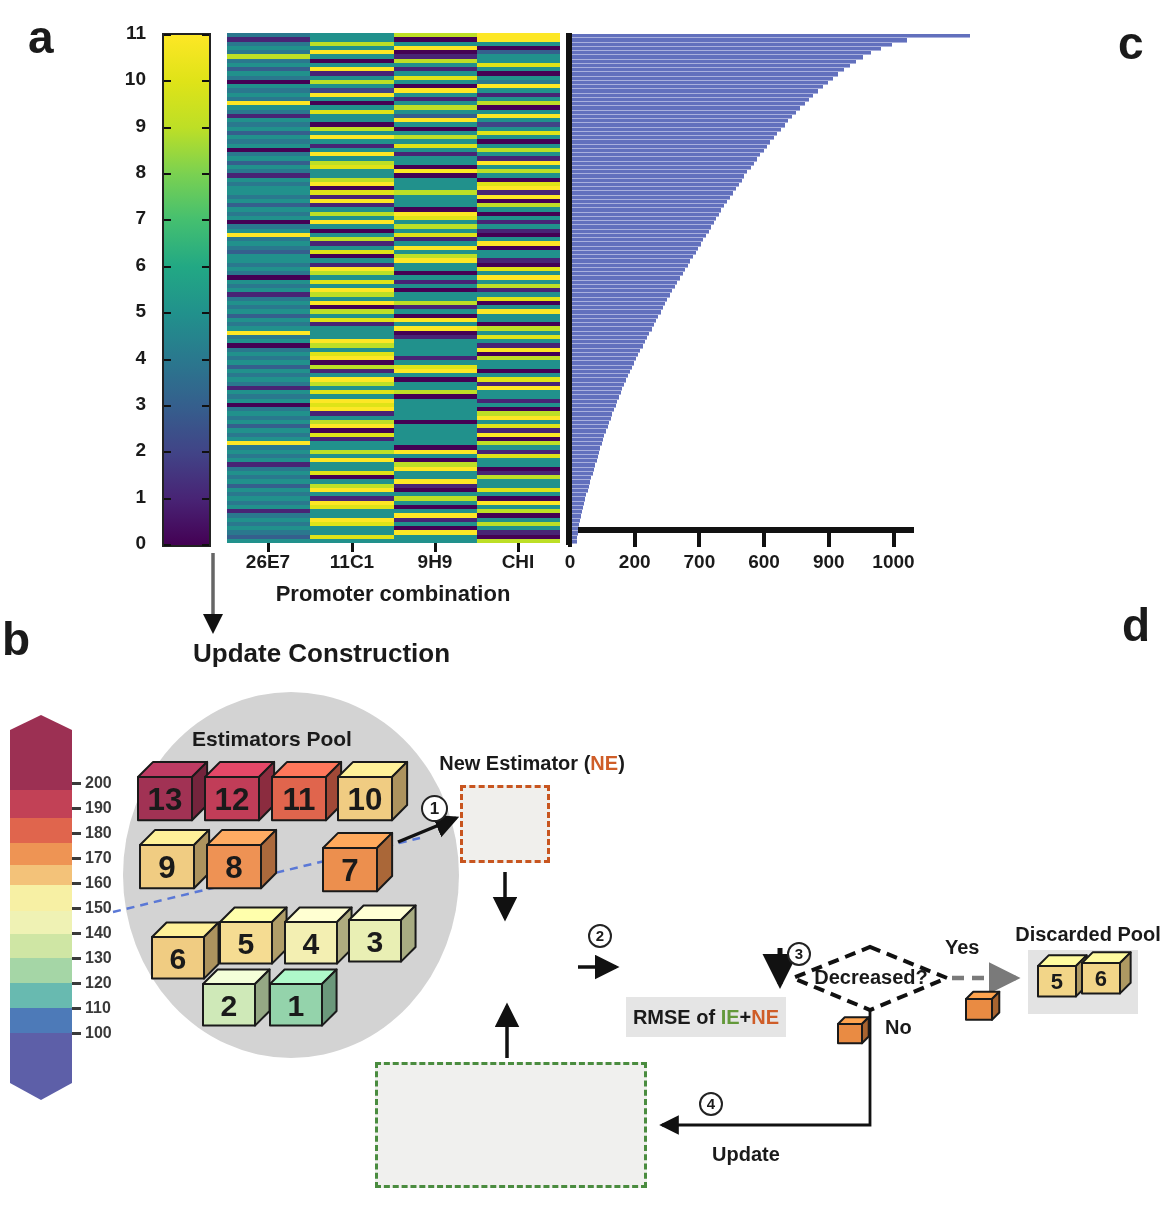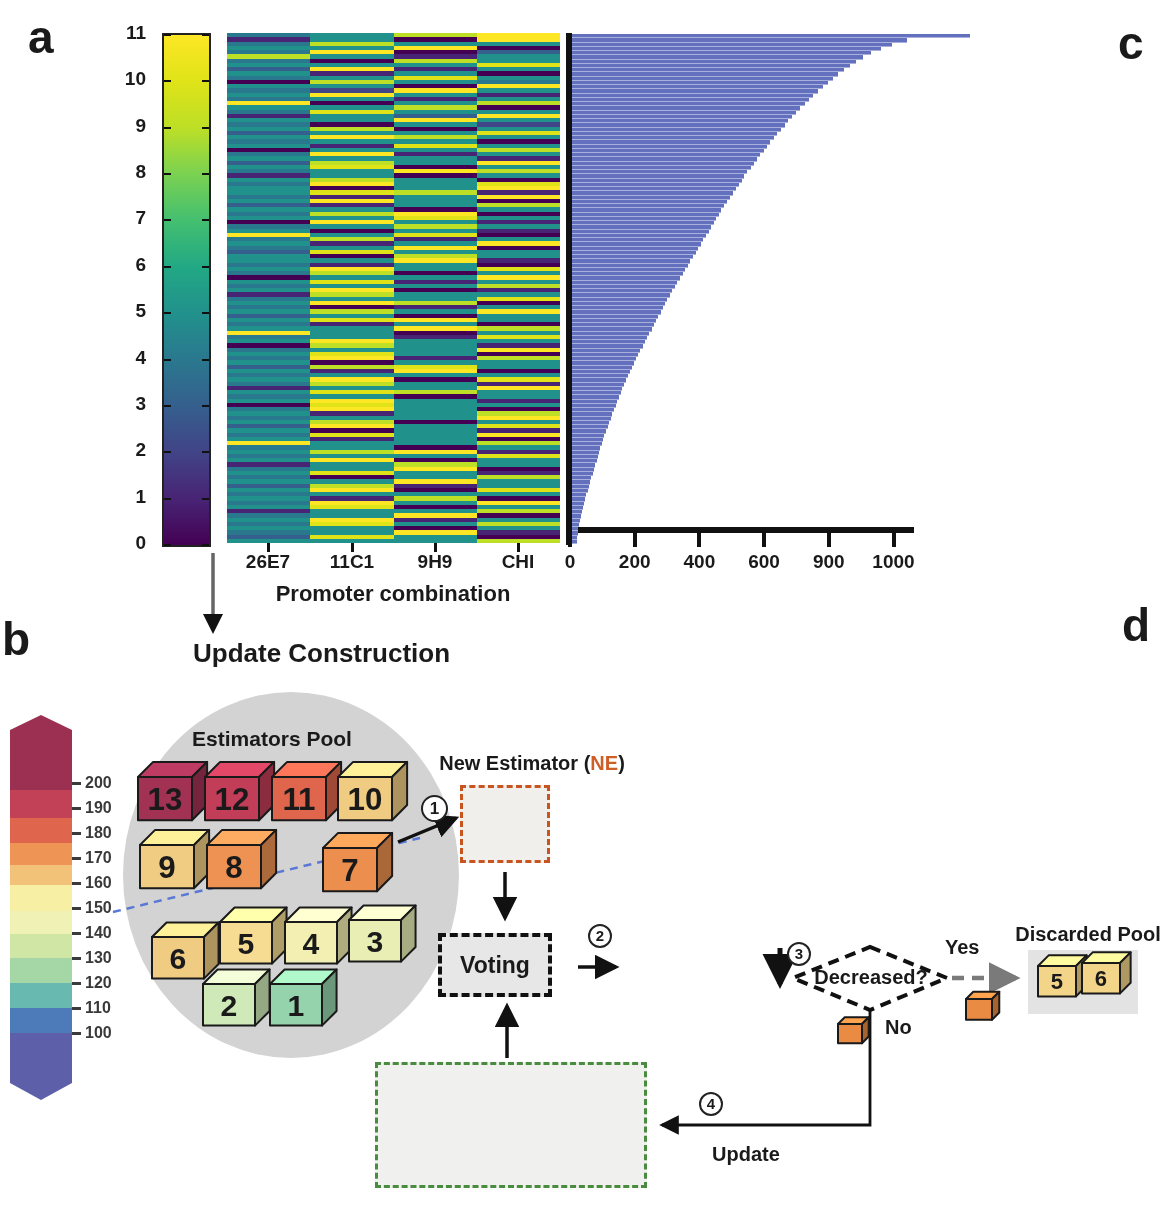--- a/index.html
+++ b/index.html
@@ -954,21 +954,21 @@
       <div class="xtick" style="left: 568px;"></div>
       <div class="xtick" style="left: 632.7px;"></div>
       <div class="xtick" style="left: 697.4px;"></div>
       <div class="xtick" style="left: 762.1px;"></div>
       <div class="xtick" style="left: 826.8px;"></div>
       <div class="xtick" style="left: 891.5px;"></div>
     </div>
   <div class="abs" id="bar-xtick-labels">
       <div class="lbl ctr tick-lab" style="left: 530px; top: 551px; width: 80px;">0</div>
       <div class="lbl ctr tick-lab" style="left: 594.7px; top: 551px; width: 80px;">200</div>
-      <div class="lbl ctr tick-lab" style="left: 659.4px; top: 551px; width: 80px;">400</div>
+      <div class="lbl ctr tick-lab" style="left: 659.4px; top: 551px; width: 80px;">700</div>
       <div class="lbl ctr tick-lab" style="left: 724.1px; top: 551px; width: 80px;">600</div>
       <div class="lbl ctr tick-lab" style="left: 788.8px; top: 551px; width: 80px;">900</div>
       <div class="lbl ctr tick-lab" style="left: 853.5px; top: 551px; width: 80px;">1000</div>
     </div>
 
   <div class="lbl" id="heading-model" style="left:193px;top:638px;">Update Construction</div>
 
   <div class="abs" id="cbarB" style="left: 10px; top: 715px; width: 62px; height: 385px; background: linear-gradient(rgb(156, 48, 83) 0px, rgb(156, 48, 83) 75px, rgb(194, 65, 86) 75px, rgb(194, 65, 86) 103px, rgb(224, 101, 77) 103px, rgb(224, 101, 77) 128px, rgb(238, 148, 84) 128px, rgb(238, 148, 84) 150px, rgb(243, 194, 121) 150px, rgb(243, 194, 121) 170px, rgb(247, 240, 164) 170px, rgb(247, 240, 164) 196px, rgb(239, 242, 180) 196px, rgb(239, 242, 180) 219px, rgb(207, 230, 164) 219px, rgb(207, 230, 164) 243px, rgb(165, 214, 166) 243px, rgb(165, 214, 166) 268px, rgb(104, 186, 176) 268px, rgb(104, 186, 176) 293px, rgb(77, 122, 184) 293px, rgb(77, 122, 184) 318px, rgb(93, 95, 168) 318px, rgb(93, 95, 168) 385px);"></div>
   <div class="abs" id="cbarB-ticks" style="left:72px;top:715px;width:60px;height:385px;">
       <div class="cbarB-dash" style="left: 0px; top: 67px;"></div>
@@ -994,24 +994,24 @@
       <div class="cbarB-dash" style="left: 0px; top: 317px;"></div>
       <div class="lbl small-tick" style="left: 13px; top: 309px;">100</div>
     </div>
 
   <div class="abs" id="pool-circle" style="left:123px;top:692px;"></div>
   <div class="lbl ctr" style="left:172px;top:727px;width:200px;font-size:21px;">Estimators Pool</div>
 
   <div class="lbl ctr" style="left:437px;top:752px;width:190px;font-size:20px;"><span>New Estimator (</span><span class="orange">NE</span><span>)</span></div>
   <div class="box" id="ne-box" style="left:460px;top:785px;width:90px;height:78px;"></div>
 
-  <div class="box" id="voting-box" style="left:438px;top:933px;width:114px;height:64px;">
-      <span>Voting</span>
+
+  <div class="box rmse-box" style="left:626px;top:997px;width:160px;height:40px;">
+      <span><span>RMSE of </span><span class="green">IE</span><span>+</span><span class="orange">NE</span></span>
     </div>
-
 
   <div class="lbl" style="left:870px;top:966px;width:156px;text-align:center;left:793px;font-size:20px;">Decreased?</div>
   <div class="lbl" style="left:945px;top:936px;font-size:20px;">Yes</div>
   <div class="lbl" style="left:885px;top:1016px;font-size:20px;">No</div>
   <div class="lbl" style="left:712px;top:1143px;font-size:20px;">Update</div>
 
   <div class="lbl ctr" style="left:1000px;top:923px;width:176px;font-size:20px;">Discarded Pool</div>
   <div class="abs" style="left:1028px;top:950px;width:110px;height:64px;background:#e3e3e3;"></div>
 
   <div class="box" id="ie-box" style="left:375px;top:1062px;width:272px;height:126px;"></div>

